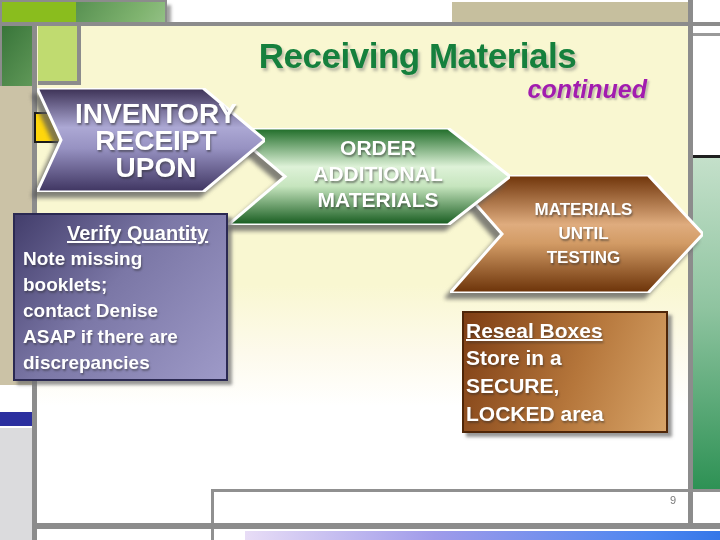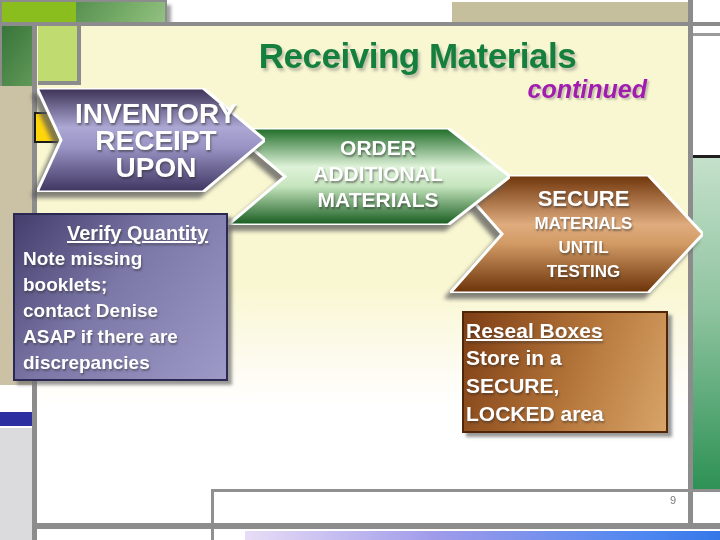--- a/index.html
+++ b/index.html
@@ -156,21 +156,20 @@
         <linearGradient id="g3" x1="0" y1="0" x2="0" y2="1">
           <stop offset="0" stop-color="#6E3309"></stop>
             <stop offset="0.42" stop-color="#DFAC7E"></stop>
           <stop offset="0.58" stop-color="#D29B65"></stop>
             <stop offset="1" stop-color="#6B3208"></stop>
         </linearGradient>
       </defs>
       <polygon points="0,0 198,0 253,59 198,118 0,118 52,59" fill="url(#g3)" stroke="#FFFFFF" stroke-width="3"></polygon>
     </svg>
     <div class="arrow-label">
-      <span class="lg">SECURE</span>
       <span>MATERIALS</span>
       <span>UNTIL</span>
       <span>TESTING</span>
     </div>
   </div>
 
   <div class="box box-verify">
     <div class="box-title">Verify Quantity</div>
     <div>Note missing</div>
     <div>booklets;</div>

